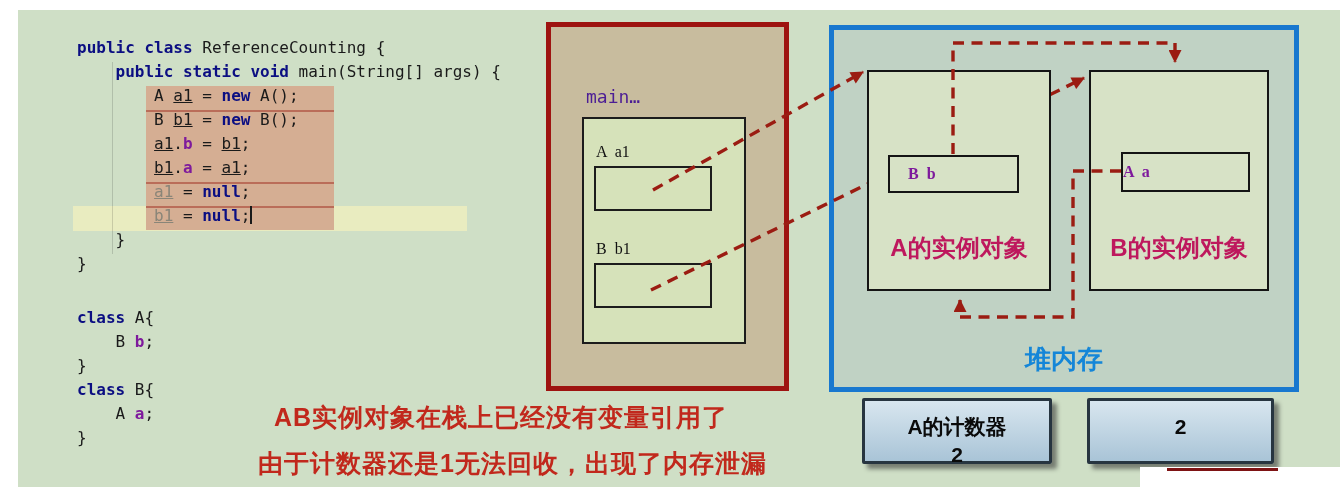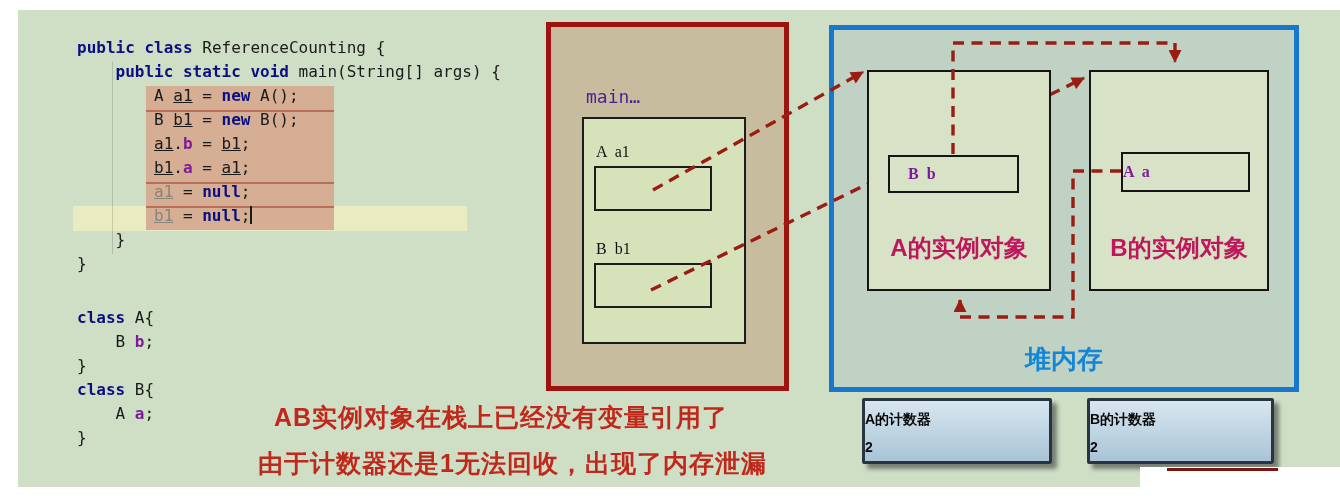--- a/index.html
+++ b/index.html
@@ -66,22 +66,22 @@
   
   .arrow-svg{left:0;top:0;pointer-events:none;}
   #svg-under{z-index:2;}
   #svg-over{z-index:4;}
   .dash{fill:none;stroke:var(--arrow,#9b1c12);stroke-width:3.4;stroke-dasharray:11 7.5;}
 
   
   .counter{box-sizing:border-box;border:3px solid var(--counter_border,#273540);
     background:linear-gradient(to bottom,var(--counter_top,#d8e6ef),var(--counter_bottom,#a9c4d7));
     box-shadow:5px 5px 4px rgba(45,45,45,.55);border-radius:2px;
-    text-align:left;color:#0a0a0a;font-weight:bold;font-size:14px;line-height:28px;
-    padding-top:4px;z-index:3;}
+    text-align:center;color:#0a0a0a;font-weight:bold;font-size:21px;line-height:28px;
+    padding-top:12px;z-index:3;}
   .counter-a{left:862px;top:398px;width:190px;height:66px;}
   .counter-b{left:1087px;top:398px;width:187px;height:66px;}
 
   
   .annotation{color:var(--annotation,#c1281c);font-size:25px;font-weight:600;
     letter-spacing:1px;z-index:3;white-space:pre;}
   .annotation-1{left:274px;top:401px;}
   .annotation-2{left:258px;top:447px;text-align:right;}
 
   
@@ -144,21 +144,20 @@
     </defs>
     <polyline class="dash" points="953,154 953,43 1175,43 1175,62" marker-end="url(#ah-o)"></polyline>
     <polyline class="dash" points="1121,171 1073,171 1073,317 960,317 960,300" marker-end="url(#ah-o)"></polyline>
   </svg>
 
   <div class="abs counter counter-a">
     <div>A的计数器</div>
     <div>2</div>
   </div>
   <div class="abs counter counter-b">
-    <div>B的计数器</div>
     <div>2</div>
   </div>
 
   <div class="abs annotation annotation-1">AB实例对象在栈上已经没有变量引用了</div>
   <div class="abs annotation annotation-2">由于计数器还是1无法回收，出现了内存泄漏</div>
 
   <div class="abs corner-patch">
     <div class="corner-patch-line"></div>
   </div>
 

